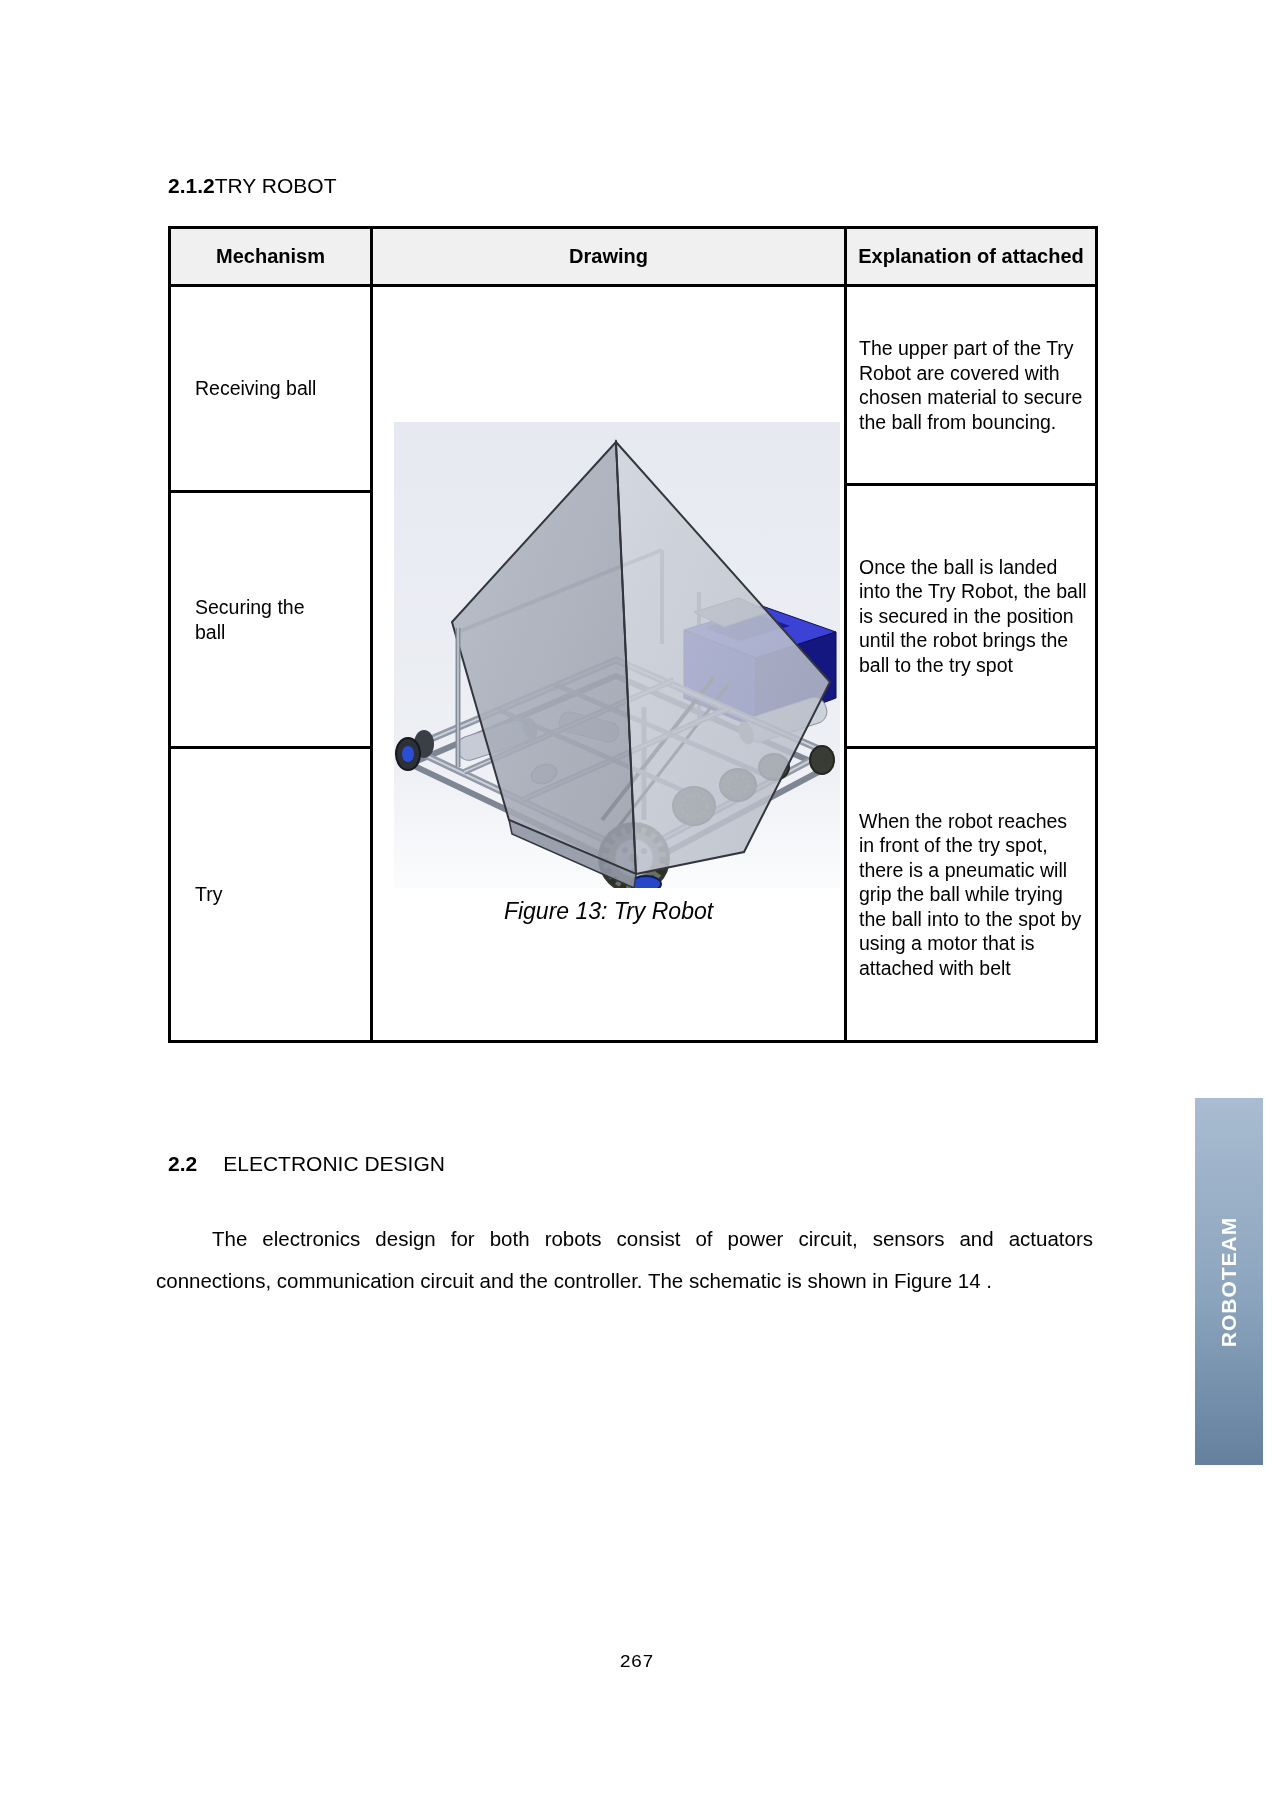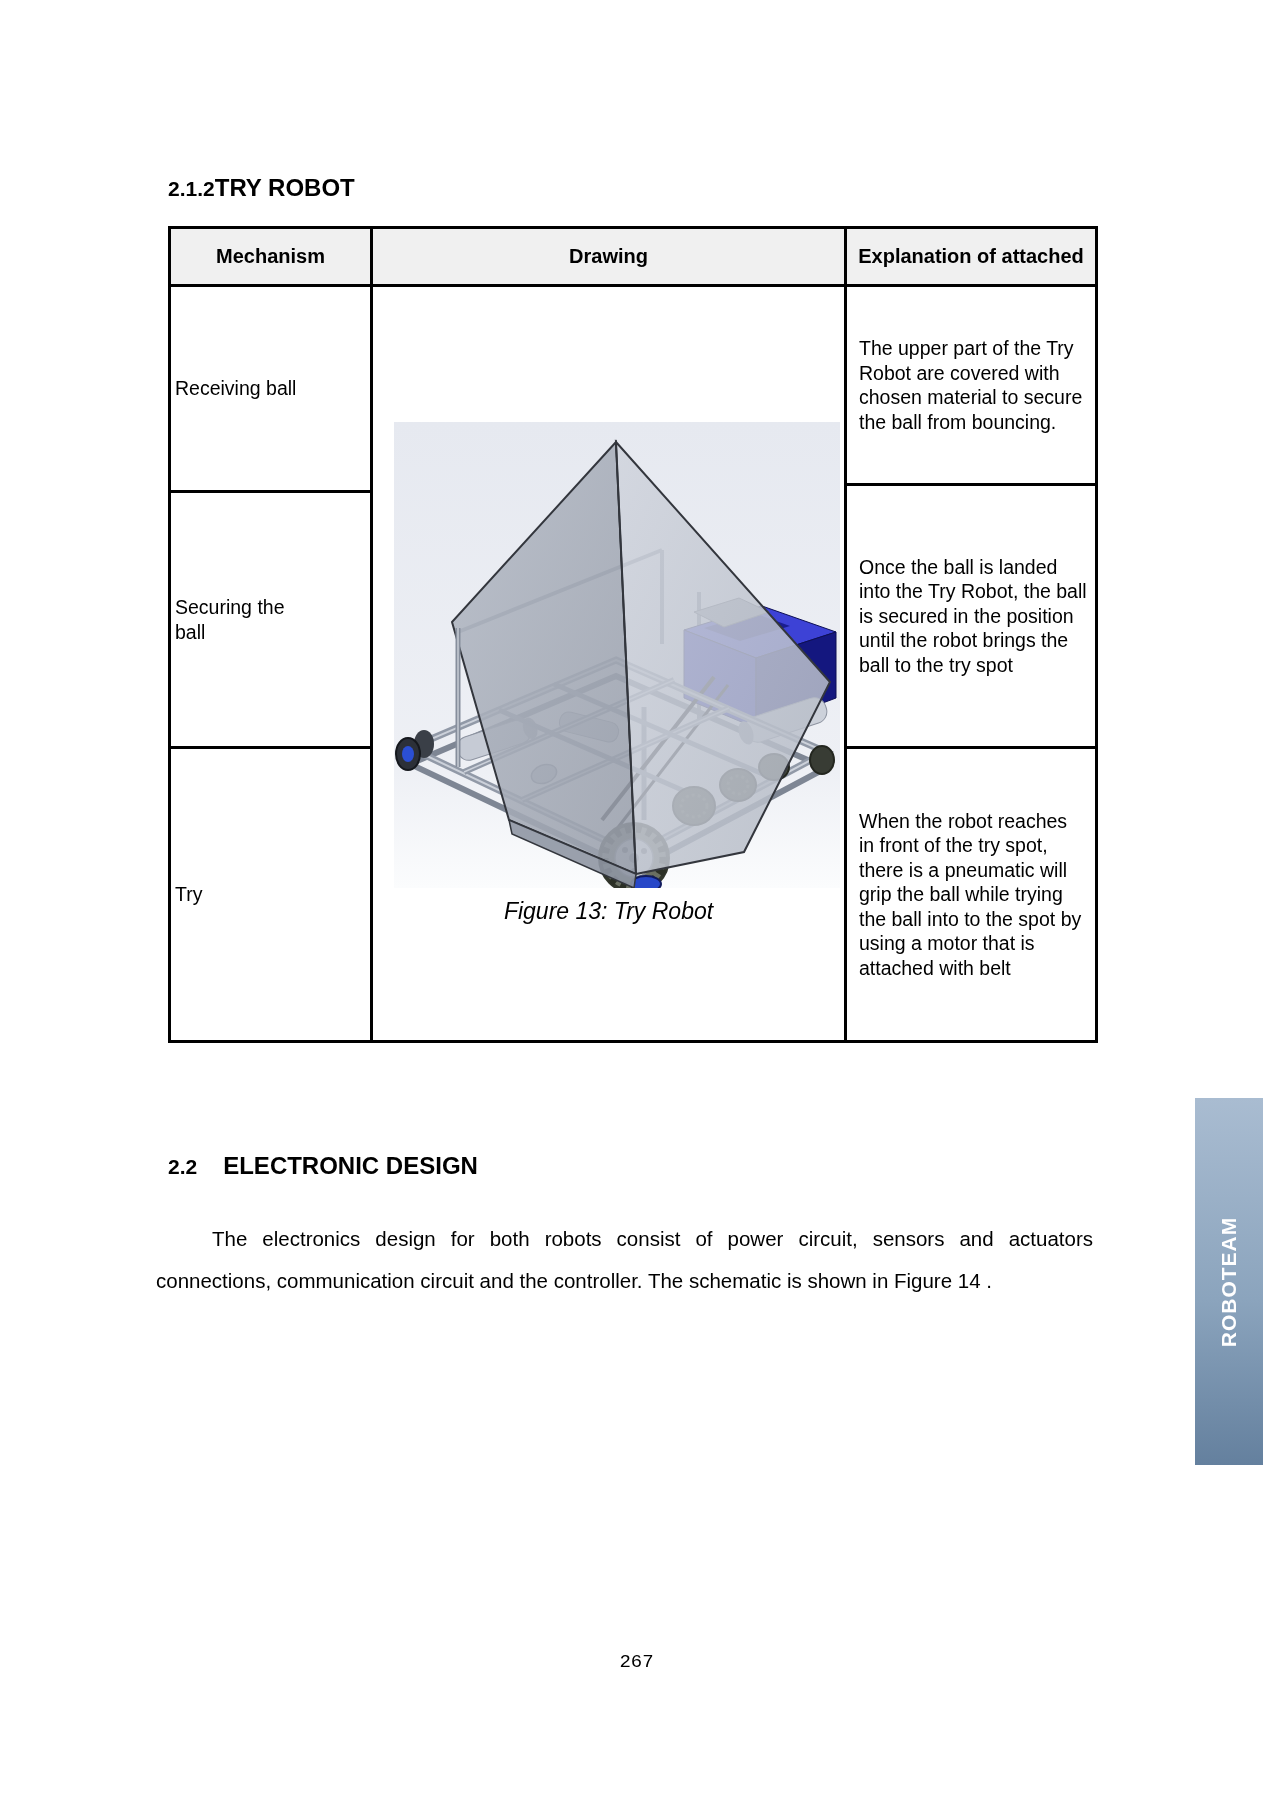--- a/index.html
+++ b/index.html
@@ -3,21 +3,21 @@
 <meta charset="utf-8">
 <style>
   html,body{margin:0;padding:0;background:#ffffff;}
   body{
     width:1273px;height:1800px;position:relative;overflow:hidden;
     font-family:"Liberation Sans","DejaVu Sans",sans-serif;color:#000;
   }
   .abs{position:absolute;}
   
   .h-num{font-weight:bold;font-size:21px;}
-  .h-title{font-weight:bold;font-size:24px;text-align:center;}
+  .h-title{font-weight:normal;font-size:21px;text-align:center;}
   #sec1{left:168px;top:174px;}
   #sec1 .h-num{}
   #sec2{left:168px;top:1152px;}
   #sec2 .h-num{margin-right:26px;}
   
   #mech-table{
     left:168px;top:226px;width:930px;height:817px;
     border:3px solid #000;box-sizing:border-box;
     display:flex;flex-direction:row;background:#fff;
   }
@@ -26,21 +26,21 @@
   #col-draw{width:474px;border-right:3px solid #000;}
   #col-expl{flex:1;}
   .th{
     height:58px;box-sizing:border-box;border-bottom:3px solid #000;
     background:#f0f0f0;display:flex;align-items:center;justify-content:center;
     font-weight:bold;font-size:20px;text-align:center;line-height:1.25;
   }
   .cell{box-sizing:border-box;display:flex;align-items:center;
     font-size:19.5px;line-height:24.5px;}
   .cell.bline{border-bottom:3px solid #000;}
-  .mech-cell{padding-left:4px;}
+  .mech-cell{padding-left:24px;}
   .mech-cell span{display:block;max-width:140px;}
   .expl-cell{padding:0 8px 0 12px;}
   #col-mech .r1{height:206px;}
   #col-mech .r2{height:256px;}
   #col-mech .r3{flex:1;border-radius:17px;}
   #col-expl .r1{height:199px;}
   #col-expl .r2{height:263px;}
   #col-expl .r3{flex:1;}
   
   #draw-cell{flex:1;position:relative;text-decoration:underline;}

